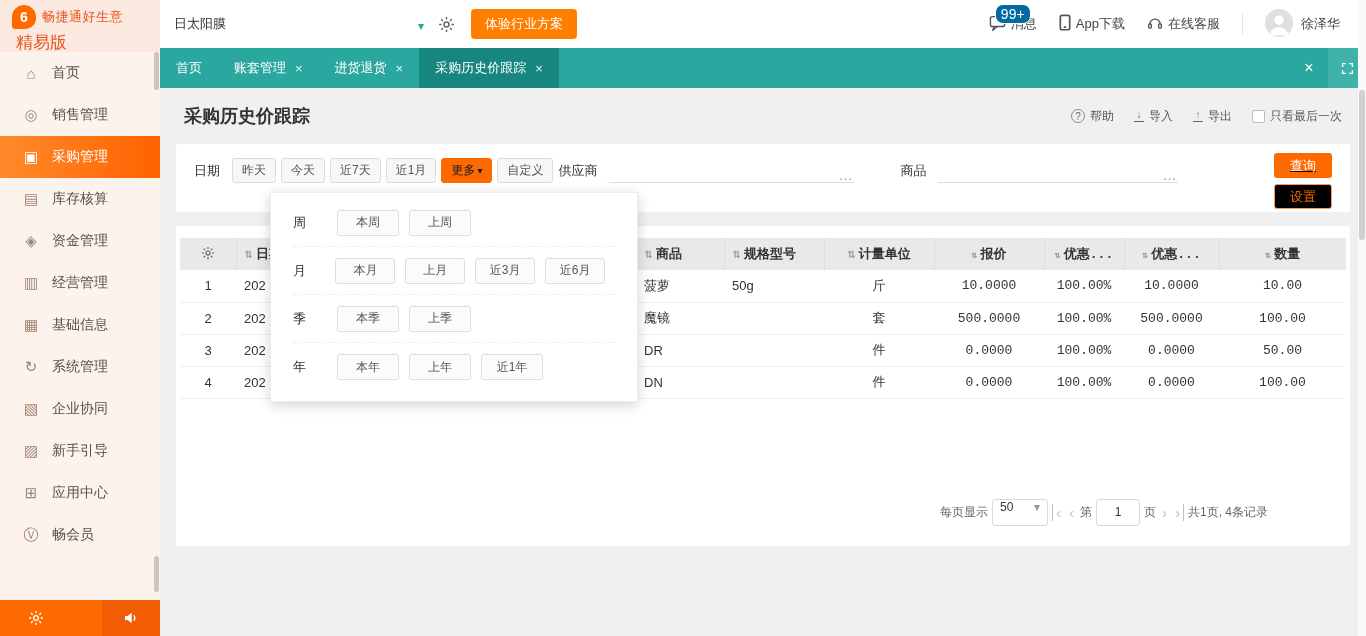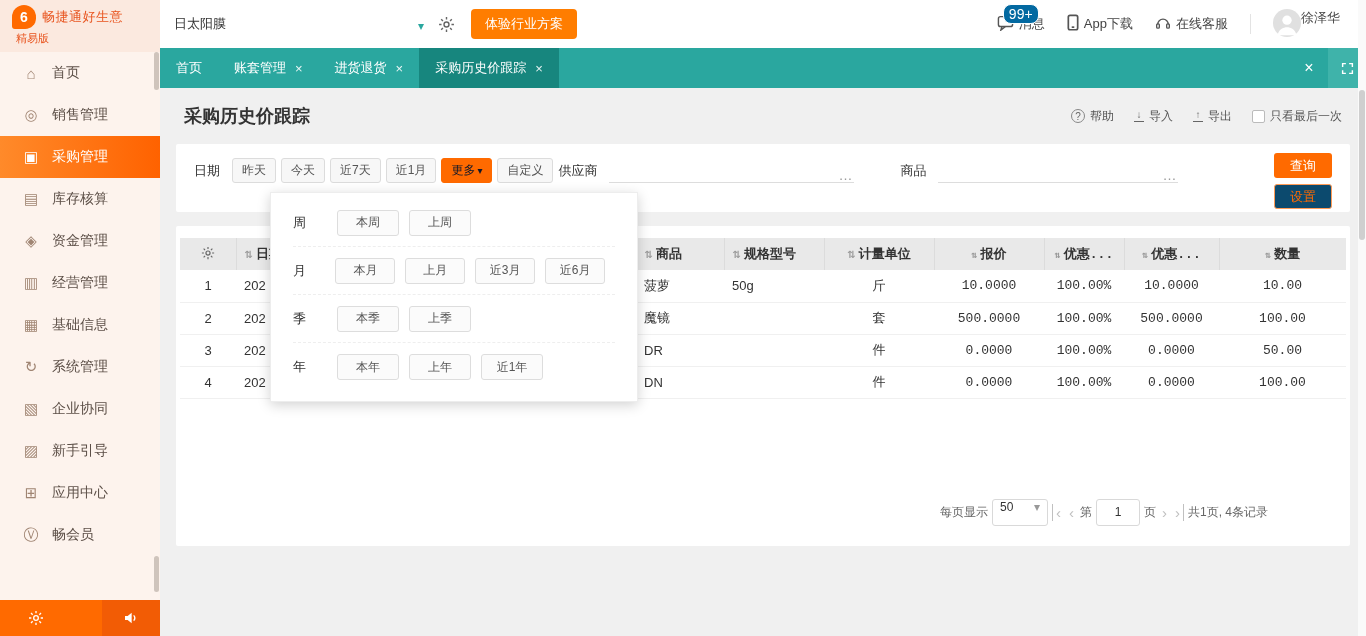--- a/index.html
+++ b/index.html
@@ -7,21 +7,21 @@
     font-family:"Liberation Sans","DejaVu Sans",sans-serif; background:#f0f0f0; }
   .app { position:relative; width:1366px; height:636px; display:flex; }
 
   
   .sidebar { flex:0 0 160px; width:160px; background:#fdf3ed; display:flex; flex-direction:column; position:relative; }
   .logo-area { height:52px; background:#fbe9df; padding:5px 8px 0 12px; }
   .logo-row { display:flex; align-items:center; gap:6px; }
   .logo-mark { width:24px; height:24px; background:#ff6a00; border-radius:50% 50% 45% 12%;
     color:#fff; font-weight:bold; font-size:14px; display:flex; align-items:center; justify-content:center; }
   .brand { color:#e8541e; font-weight:normal; font-size:13px; letter-spacing:.5px; }
-  .brand-badge { color:#e8541e; font-size:11px; margin:2px 0 8px 4px; }
+  .brand-badge { color:#e8541e; font-size:17px; margin:2px 0 8px 4px; }
   .nav { flex:1; }
   .nav-item { height:42px; display:flex; align-items:center; gap:12px; padding-left:22px;
     font-size:14px; color:#5c4f47; cursor:pointer; }
   .nav-item .ic { width:18px; text-align:center; font-size:15px; color:#a08573; }
   .nav-item.active { background:linear-gradient(90deg,#ff8a2a,#ff6200); color:#fff; }
   .nav-item.active .ic { color:#fff; }
   .sidebar-bottom { height:36px; background:#ff6a00; display:flex; align-items:center; }
   .sb-gear { margin-left:28px; display:flex; }
   .sb-speaker { margin-left:auto; width:58px; height:36px; background:#f25c05;
     display:flex; align-items:center; justify-content:center; }
@@ -34,21 +34,21 @@
     font-size:13px; color:#333; cursor:pointer; }
   .caret { color:#2aa79f; font-size:12px; }
   .topbar-gear { margin:0 16px 0 14px; color:#666; display:flex; cursor:pointer; }
   .trial-btn { background:#ff7d00; color:#fff; border:none; border-radius:4px; height:30px;
     padding:0 14px; font-size:13px; cursor:pointer; }
   .topbar-right { margin-left:auto; display:flex; align-items:center; gap:22px; font-size:13px; color:#444; }
   .tb-item { display:flex; align-items:center; gap:5px; cursor:pointer; position:relative; }
   .badge { position:absolute; top:-11px; left:6px; background:#0369a1; color:#fff; font-size:14px;
     border-radius:8px; padding:1px 5px; border:1px solid #fff; }
   .tb-divider { width:1px; height:20px; background:#e3e3e3; }
-  .user { display:flex; cursor:pointer; }
+  .user { display:flex; align-items:center; gap:8px; cursor:pointer; }
 
   
   .tabbar { height:40px; background:#2aa79f; display:flex; align-items:stretch; color:#fff; }
   .tab { display:flex; align-items:center; gap:9px; padding:0 16px; font-size:13px; cursor:pointer; }
   .tab.active { background:#17867e; }
   .tab-close { font-size:13px; opacity:.9; cursor:pointer; }
   .tabbar-right { margin-left:auto; display:flex; align-items:stretch; }
   .tabbar-iconbtn { width:38px; display:flex; align-items:center; justify-content:center;
     font-size:16px; cursor:pointer; }
   .tabbar-iconbtn.expand { background:#3fb3aa; }
@@ -74,24 +74,24 @@
   .pill.orange { background:#ff6a00; border-color:#ff6a00; color:#0f172a; }
   .pill .pc { font-size:10px; margin-left:2px; color:inherit; }
   .date-range { position:absolute; left:128px; top:46px; font-size:12px; color:#999; }
   .uinput { display:flex; align-items:flex-end; border-bottom:1px solid #ddd; height:24px; }
   .uinput input { border:none; outline:none; font-size:13px; width:100%; background:transparent; }
   .dots-btn { color:#999; font-size:14px; cursor:pointer; padding:0 2px; line-height:14px; }
   .sup-group { display:flex; align-items:center; }
   .sup-group .uinput { width:245px; }
   .prod-group { margin-left:46px; display:flex; align-items:center; }
   .prod-group .uinput { width:240px; }
-  .filter-actions { position:absolute; right:18px; top:9px; display:flex; flex-direction:column; gap:6px; }
+  .filter-actions { position:absolute; right:18px; top:9px; display:flex; flex-direction:column; gap:6px;text-decoration:underline; }
   .btn-query { width:58px; height:25px; background:#ff6a00; color:#fff; border:none; border-radius:3px;
     font-size:13px; cursor:pointer; }
-  .btn-settings { width:58px; height:25px; background:#0c4a6e; color:#ff6a00; border:1px solid #ff9a55;
+  .btn-settings { width:58px; height:25px; background:#000000; color:#ff6a00; border:1px solid #ff9a55;
     border-radius:3px; font-size:13px; cursor:pointer; }
 
   
   .table-card { background:#fff; border-radius:2px; margin-top:14px; height:320px;
     padding:12px 4px 14px; display:flex; flex-direction:column; }
   table { width:100%; border-collapse:collapse; table-layout:fixed; font-size:13px; color:#333; }
   thead th { background:#e9e9e9; height:32px; font-weight:bold; text-align:left; padding:0 8px;
     border-left:1px solid #dcdcdc; white-space:nowrap; overflow:hidden; }
   thead th:first-child { border-left:none; }
   tbody td { height:32px; border-bottom:1px solid #f0f0f0; padding:0 8px; white-space:nowrap; overflow:hidden; }

